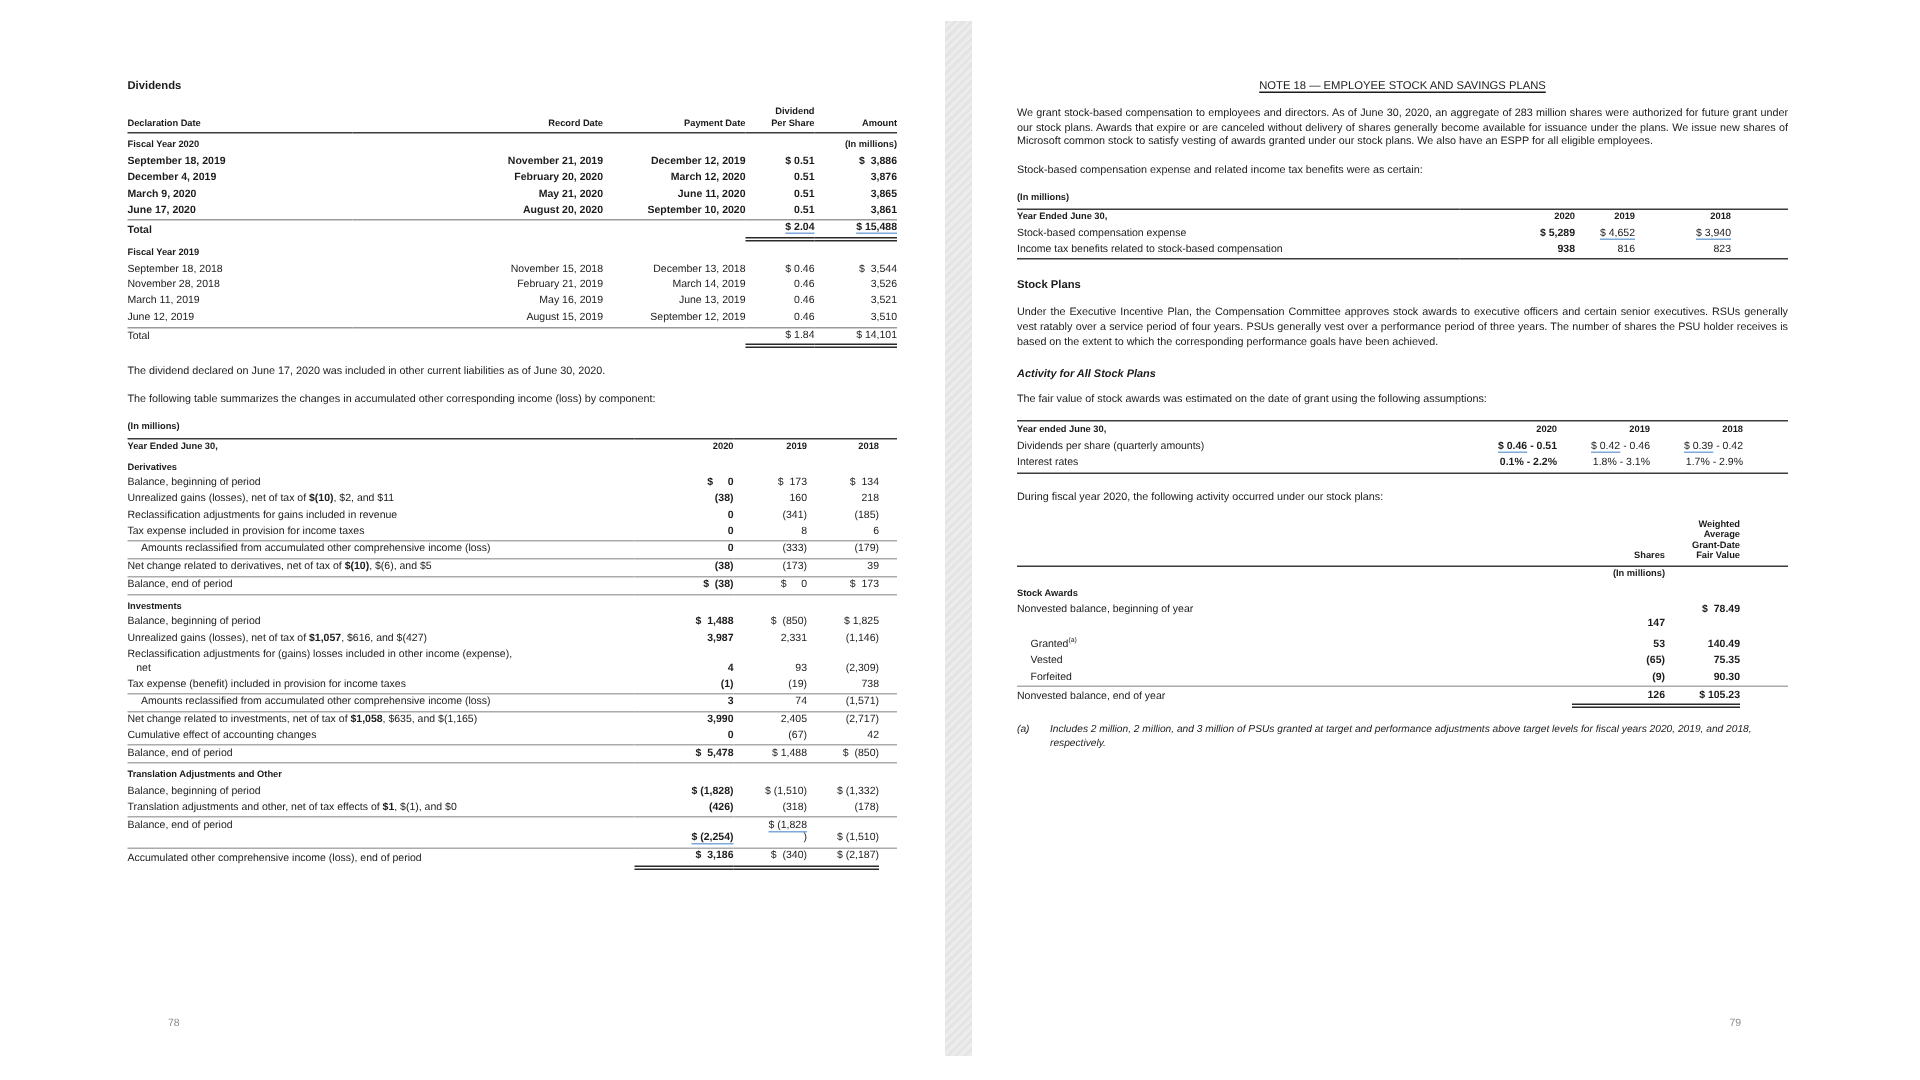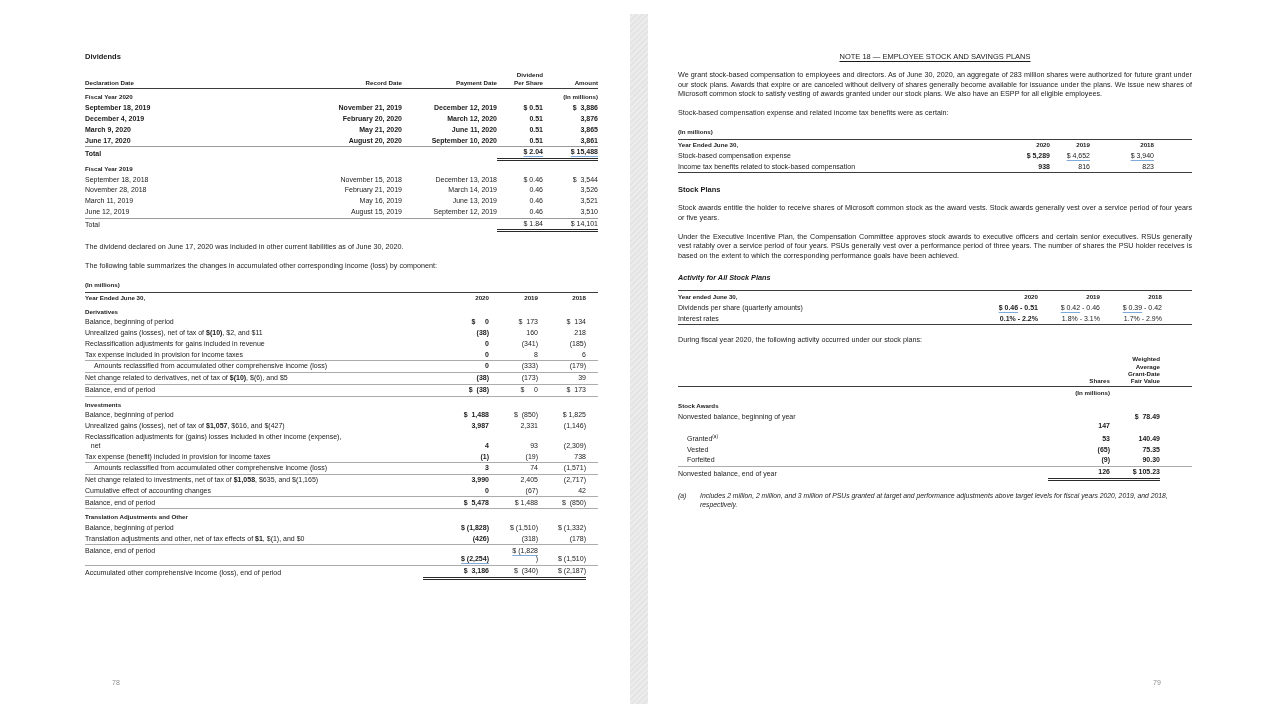--- a/index.html
+++ b/index.html
@@ -353,23 +353,23 @@
               <td class="l">Income tax benefits related to stock-based compensation</td>
               <td class="r b">938</td>
               <td class="r">816</td>
               <td class="r">823</td>
               <td></td>
             </tr>
           </tbody>
         </table>
       </div>
     <div class="h1" style="margin-top:12px">Stock Plans</div>
-    <p class="just">Stock awards entitle the holder to receive shares of Microsoft common stock as the award vests. Stock awards generally vest over a service period of four years or five years.</p>
     <p class="just">Under the Executive Incentive Plan, the Compensation Committee approves stock awards to executive officers and certain senior executives. RSUs generally vest ratably over a service period of four years. PSUs generally vest over a performance period of three years. The number of shares the PSU holder receives is based on the extent to which the corresponding performance goals have been achieved.</p>
     <div class="h2i">Activity for All Stock Plans</div>
+    <p>The fair value of stock awards was estimated on the date of grant using the following assumptions:</p>
     <div class="tblwrap" id="assumptions-table">
         <table class="fin">
           <colgroup>
             <col style="width:300px">
             <col style="width:60px">
             <col style="width:62px">
             <col style="width:62px">
             <col style="width:30px">
           </colgroup>
           <tbody>

